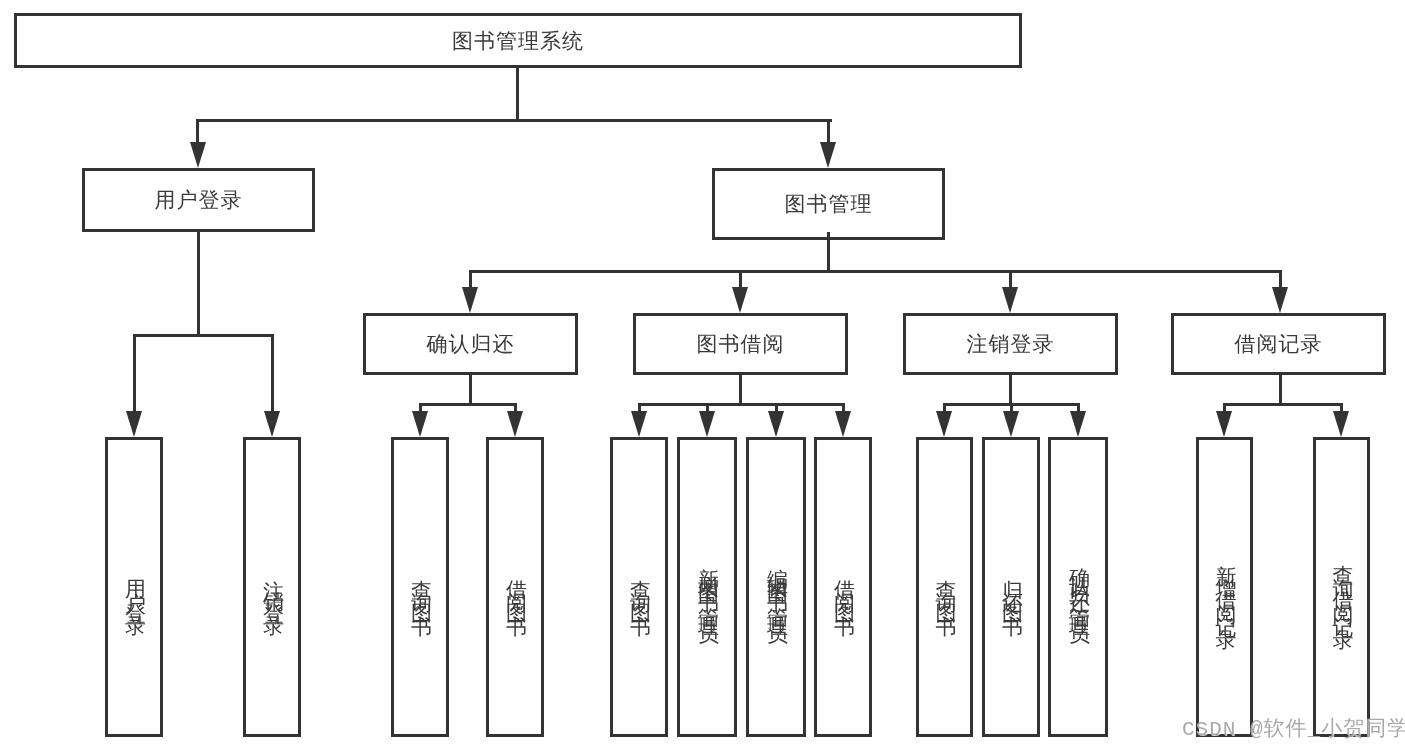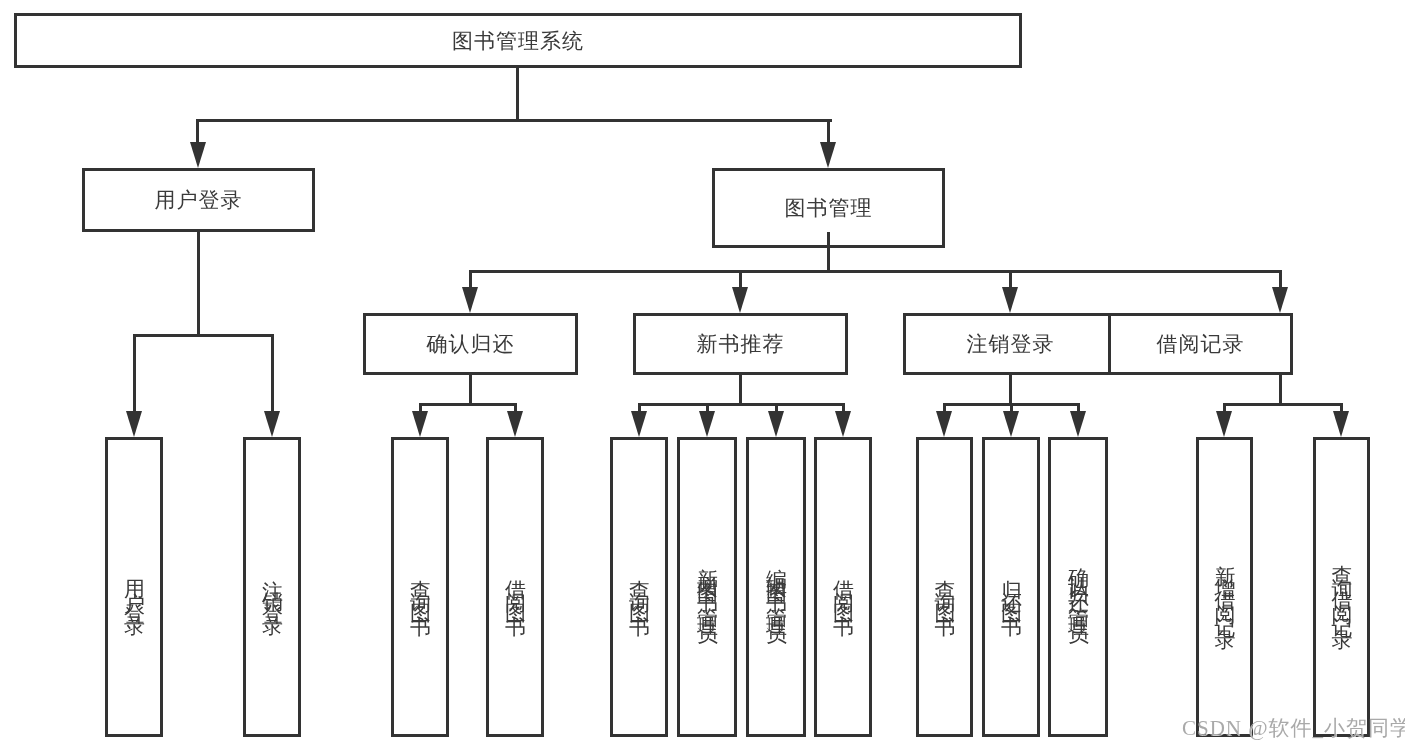--- a/index.html
+++ b/index.html
@@ -1,19 +1,19 @@
 <!DOCTYPE html>
 <html><head>
 <meta charset="utf-8">
 <style>
   html,body{margin:0;padding:0;background:#fff;}
   *{box-sizing:border-box;}
   .canvas{
     position:relative;width:1405px;height:747px;background:#ffffff;overflow:hidden;
-    font-family:Liberation Serif, serif;color:#3a3a3a;
+    font-family:Liberation Mono, monospace;color:#3a3a3a;
   }
   .node{
     position:absolute;background:#fff;border:3px solid #333333;
     display:flex;align-items:center;justify-content:center;
   }
   .hlabel{font-size:21px;letter-spacing:1px;white-space:nowrap;}
   .vtext{
     writing-mode:vertical-rl;text-orientation:mixed;
     font-size:21px;line-height:1;white-space:nowrap;
   }
@@ -45,21 +45,21 @@
   <div class="vline" style="left:516px;top:66px;height:56px"></div>
   <div class="hline" style="left:196px;top:119px;width:636px"></div>
   <div class="vline" style="left:196px;top:119px;height:28px"></div>
   <div class="arrow" style="left:190px;top:142px"></div>
   <div class="vline" style="left:827px;top:119px;height:28px"></div>
   <div class="arrow" style="left:820px;top:142px"></div>
 
   <div class="node" style="left:82px;top:168px;width:233px;height:64px">
     <span class="hlabel">用户登录</span>
   </div>
-  <div class="node" style="left:712px;top:168px;width:233px;height:80px">
+  <div class="node" style="left:712px;top:168px;width:233px;height:72px">
     <span class="hlabel">图书管理</span>
   </div>
 
   <div class="vline" style="left:197px;top:232px;height:105px"></div>
   <div class="hline" style="left:133px;top:334px;width:141px"></div>
   <div class="vline" style="left:133px;top:334px;height:79px"></div>
   <div class="arrow" style="left:126px;top:411px"></div>
   <div class="vline" style="left:271px;top:334px;height:79px"></div>
   <div class="arrow" style="left:264px;top:411px"></div>
 
@@ -71,26 +71,26 @@
   <div class="arrow" style="left:732px;top:287px"></div>
   <div class="vline" style="left:1009px;top:270px;height:18px"></div>
   <div class="arrow" style="left:1002px;top:287px"></div>
   <div class="vline" style="left:1279px;top:270px;height:18px"></div>
   <div class="arrow" style="left:1272px;top:287px"></div>
 
   <div class="node" style="left:363px;top:313px;width:215px;height:62px">
     <span class="hlabel">确认归还</span>
   </div>
   <div class="node" style="left:633px;top:313px;width:215px;height:62px">
-    <span class="hlabel">新书推荐</span>
+    <span class="hlabel">图书借阅</span>
   </div>
   <div class="node" style="left:903px;top:313px;width:215px;height:62px">
     <span class="hlabel">注销登录</span>
   </div>
-  <div class="node" style="left:1108px;top:313px;width:185px;height:62px">
+  <div class="node" style="left:1171px;top:313px;width:215px;height:62px">
     <span class="hlabel">借阅记录</span>
   </div>
 
   <div class="vline" style="left:469px;top:375px;height:30px"></div>
   <div class="hline" style="left:419px;top:403px;width:98px"></div>
   <div class="vline" style="left:419px;top:403px;height:10px"></div>
   <div class="arrow" style="left:412px;top:411px"></div>
   <div class="vline" style="left:514px;top:403px;height:10px"></div>
   <div class="arrow" style="left:507px;top:411px"></div>
 

